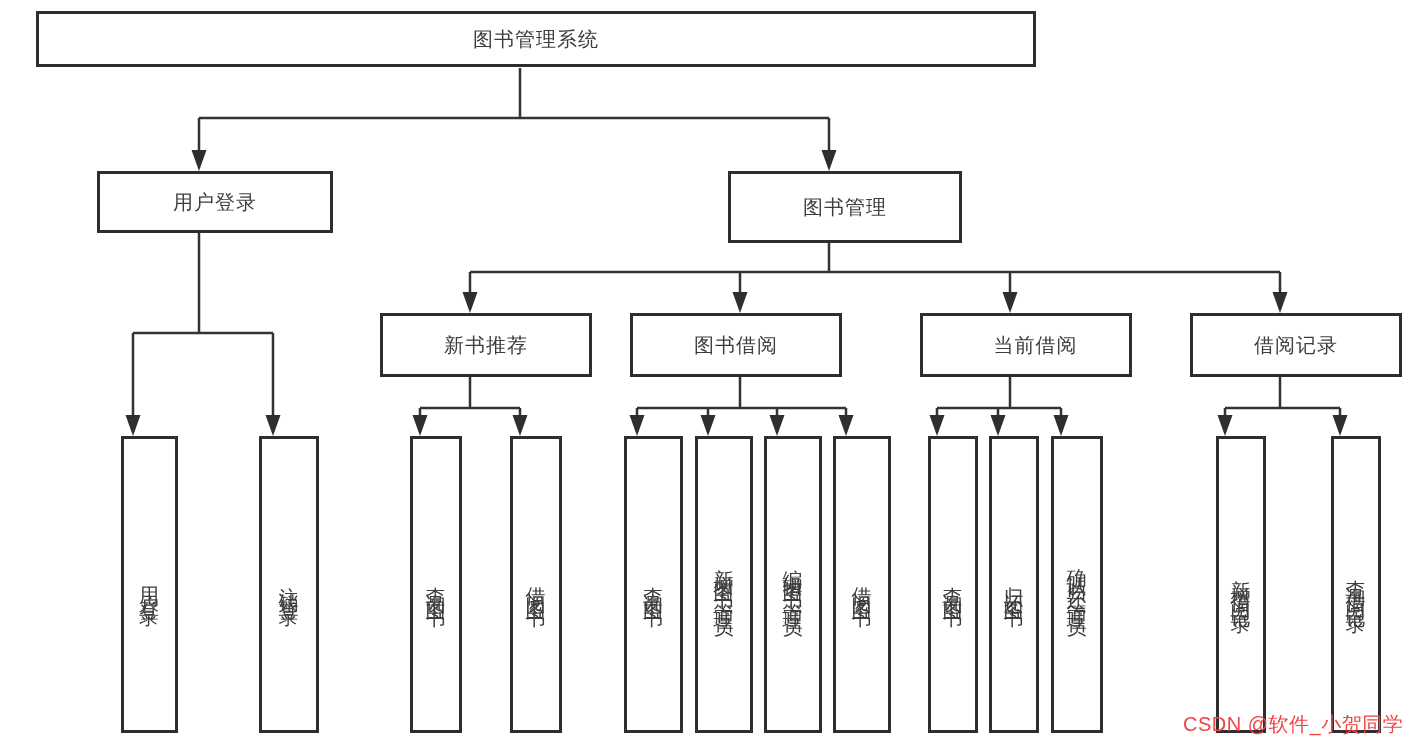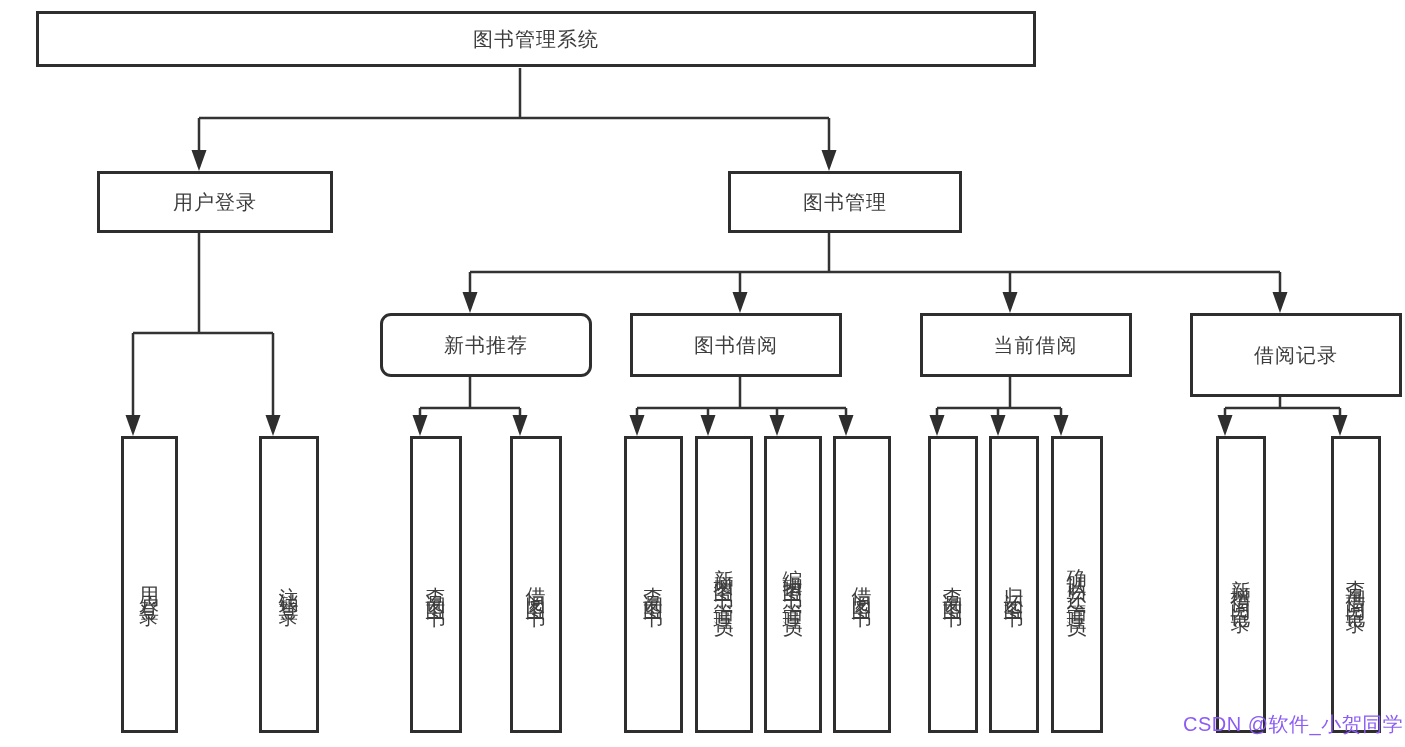--- a/index.html
+++ b/index.html
@@ -16,21 +16,21 @@
   }
   .leaf{top:436px;height:297px;}
   .leaf .lbl{
     writing-mode:vertical-rl;text-orientation:mixed;white-space:normal;
     letter-spacing:7px;line-height:1;font-size:20px;color:#3d3d3d;
   }
   .connectors{position:absolute;left:0;top:0;z-index:1;}
   .node{z-index:2;}
   .watermark{
     position:absolute;left:1183px;top:711px;z-index:5;
-    font-size:20px;color:#8b5cf6;letter-spacing:0.5px;white-space:nowrap;
+    font-size:20px;color:#ef4444;letter-spacing:0.5px;white-space:nowrap;
   }
 </style>
 </head>
 <body>
 
 <div class="canvas">
 
   <svg class="connectors" width="1405" height="747" viewBox="0 0 1405 747">
     <g stroke="#333333" stroke-width="2.5" fill="none">
       <path d="M520 68 V118 M199 118 H829 M199 118 V154 M829 118 V154"></path>
@@ -64,34 +64,34 @@
     </g>
   </svg>
 
   <div class="node" style="left:20px;top:11px;width:1000px;height:56px;">
     <span class="lbl">图书管理系统</span>
   </div>
 
   <div class="node" style="left:81px;top:171px;width:236px;height:62px;">
     <span class="lbl">用户登录</span>
   </div>
-  <div class="node" style="left:712px;top:171px;width:234px;height:62px;">
+  <div class="node" style="left:712px;top:171px;width:234px;height:72px;">
     <span class="lbl">图书管理</span>
   </div>
 
-  <div class="node" style="left:364px;top:313px;width:212px;height:64px;border-radius:11px;">
+  <div class="node" style="left:364px;top:313px;width:212px;height:64px;">
     <span class="lbl">新书推荐</span>
   </div>
   <div class="node" style="left:614px;top:313px;width:212px;height:64px;">
     <span class="lbl">图书借阅</span>
   </div>
   <div class="node" style="left:904px;top:313px;width:212px;height:64px;padding-left:19px;">
     <span class="lbl">当前借阅</span>
   </div>
-  <div class="node" style="left:1174px;top:313px;width:212px;height:84px;">
+  <div class="node" style="left:1174px;top:313px;width:212px;height:64px;">
     <span class="lbl">借阅记录</span>
   </div>
 
   <div class="node leaf" style="left:105px;width:57px;">
     <span class="lbl">用户登录</span>
   </div>
   <div class="node leaf" style="left:243px;width:60px;">
     <span class="lbl">注销登录</span>
   </div>
 

